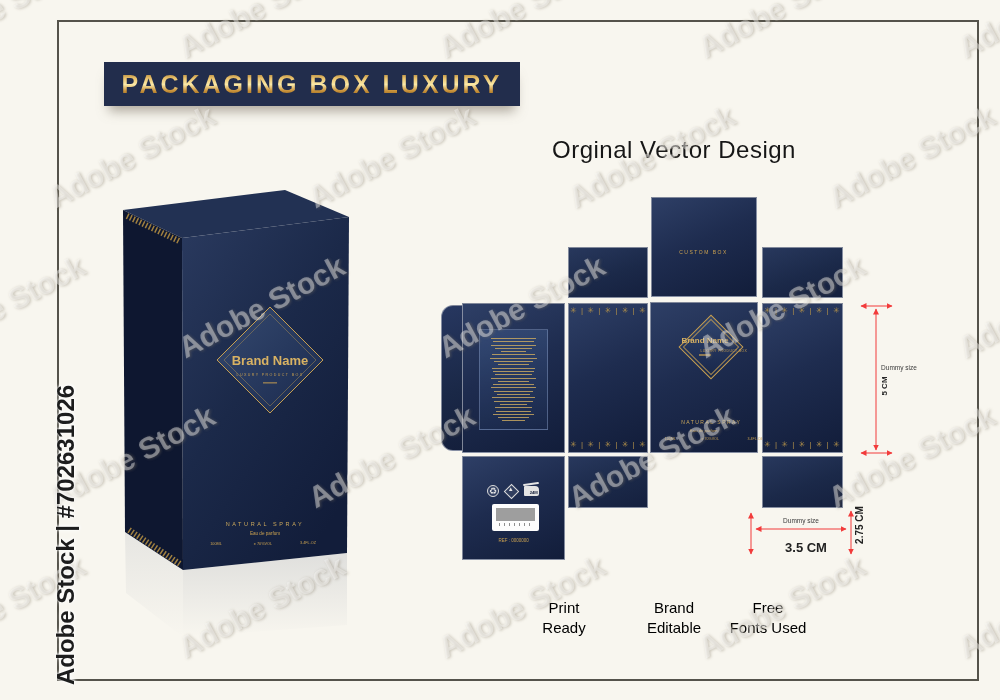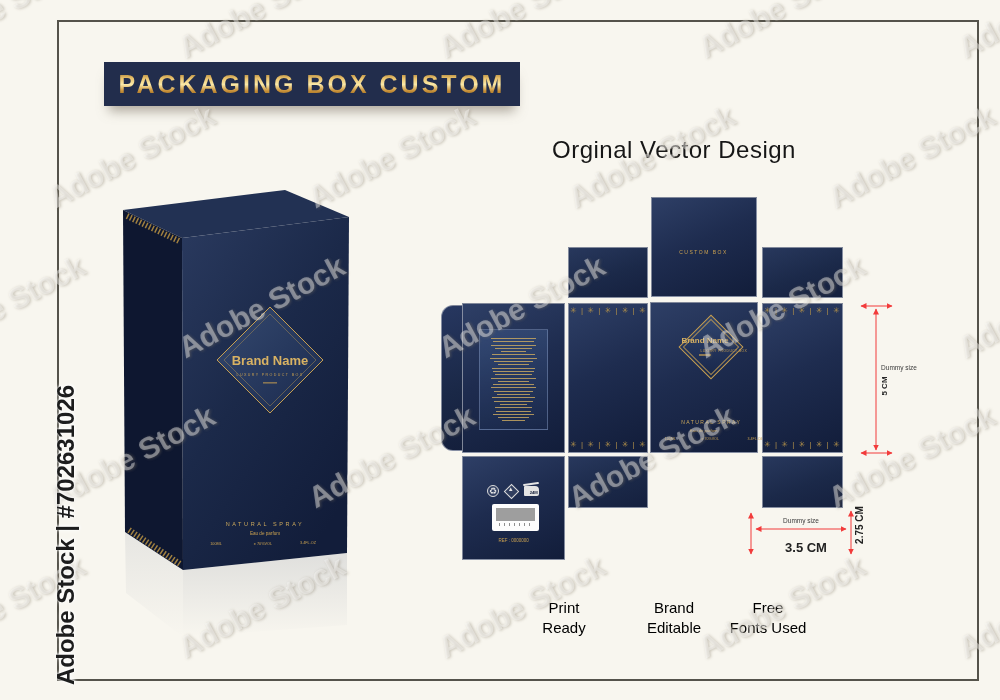--- a/index.html
+++ b/index.html
@@ -94,21 +94,21 @@
   .credit{position:absolute;left:66px;top:535px;transform:translate(-50%,-50%) rotate(-90deg);
     font-size:24px;font-weight:bold;color:#1d1d1d;white-space:nowrap;z-index:30;
     text-shadow:0 0 5px rgba(255,255,255,.95),0 0 2px rgba(255,255,255,.9),1px 1px 3px rgba(255,255,255,.8);}
 </style>
 </head>
 <body>
 
 <div class="frame"></div>
 
 <div class="banner">
-  <div class="banner-title">PACKAGING BOX CUSTOM</div>
+  <div class="banner-title">PACKAGING BOX LUXURY</div>
 </div>
 
 <div class="section-title">Orginal Vector Design</div>
 
 <svg class="box3d" width="250" height="470" viewBox="0 0 250 470">
   <defs>
     <linearGradient id="frontGrad" x1="0" y1="0" x2="0.7" y2="1">
       <stop offset="0" stop-color="#2a3a5f"></stop>
         <stop offset="0.5" stop-color="#1b2949"></stop>
         <stop offset="1" stop-color="#121d3a"></stop>

